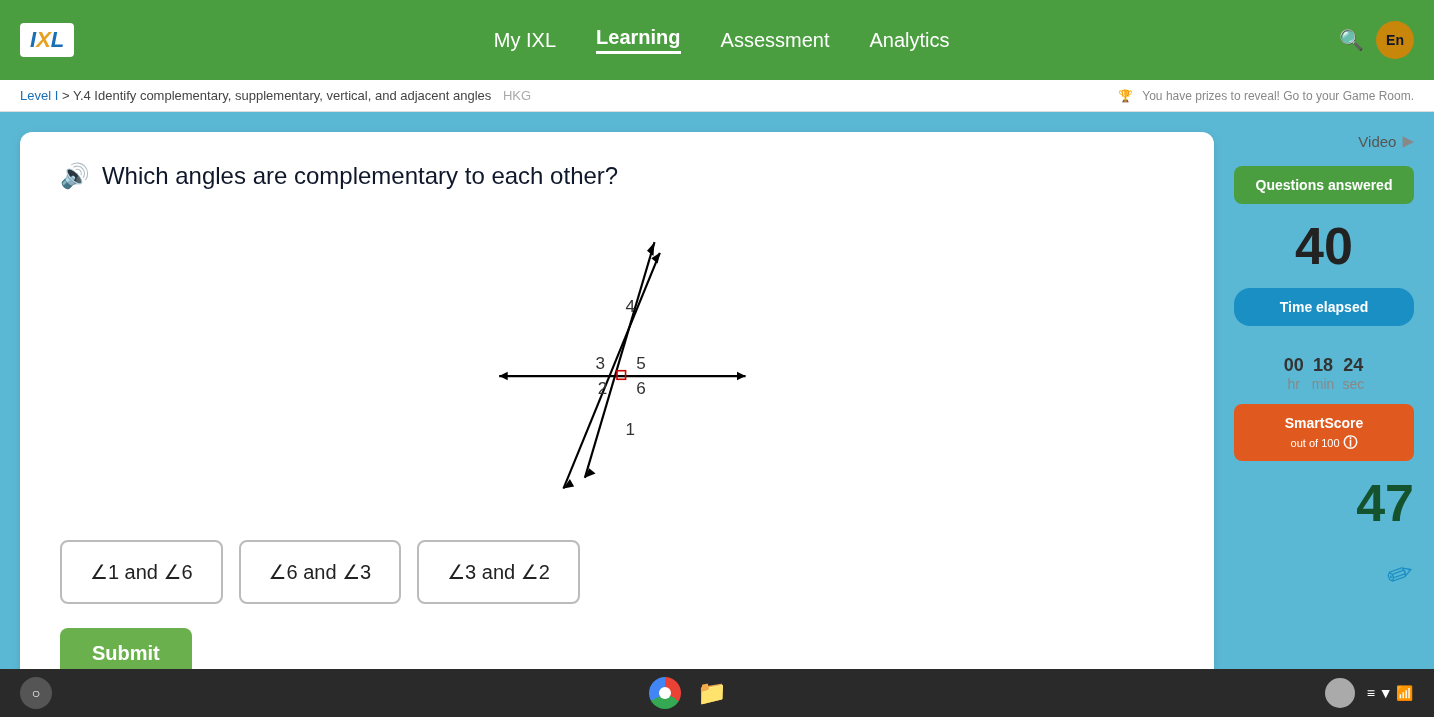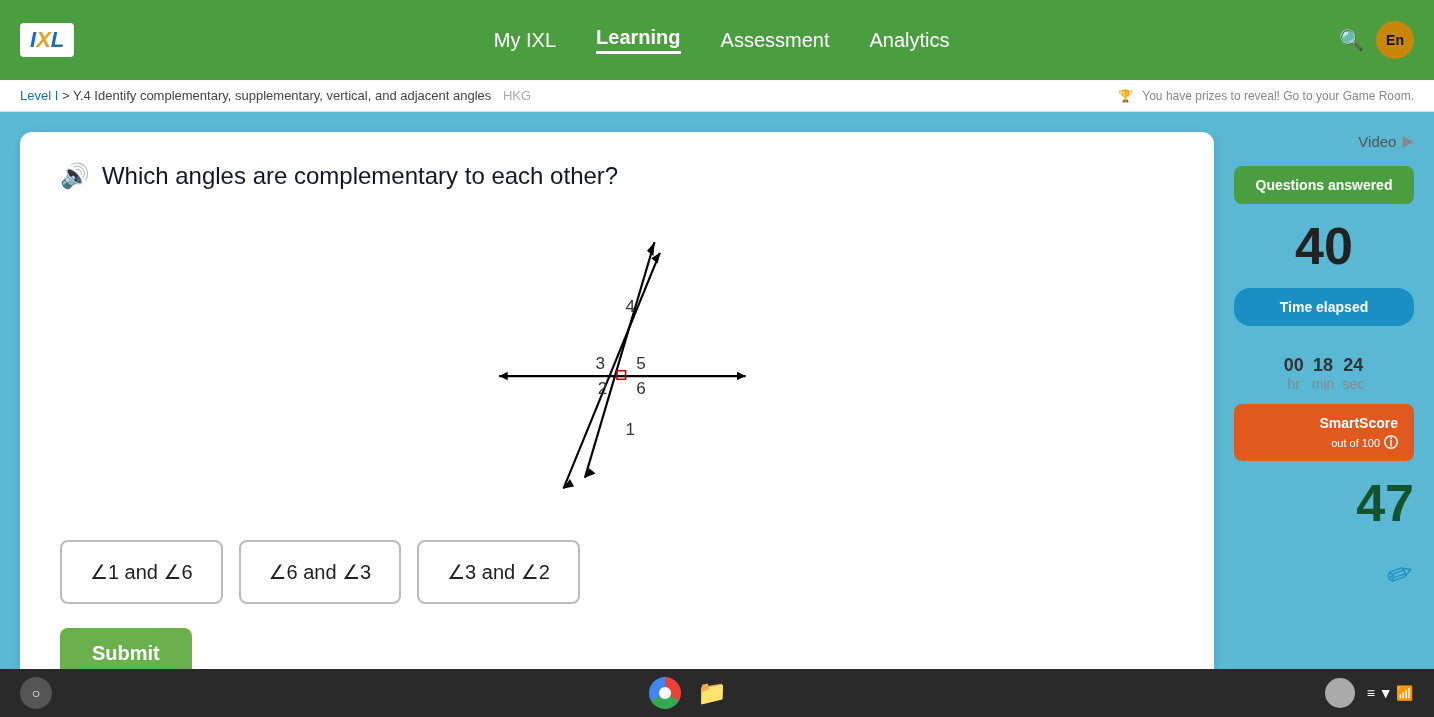--- a/index.html
+++ b/index.html
@@ -270,21 +270,21 @@
 
     .smartscore-btn {
       background: #e05a20;
       color: white;
       border: none;
       border-radius: 8px;
       padding: 10px 16px;
       font-size: 14px;
       font-weight: bold;
       cursor: pointer;
-      text-align: right;
+      text-align: center;
       line-height: 1.3;
     }
     .smartscore-sub {
       font-size: 11px;
       font-weight: normal;
     }
 
     .smartscore-number {
       font-size: 52px;
       font-weight: bold;

